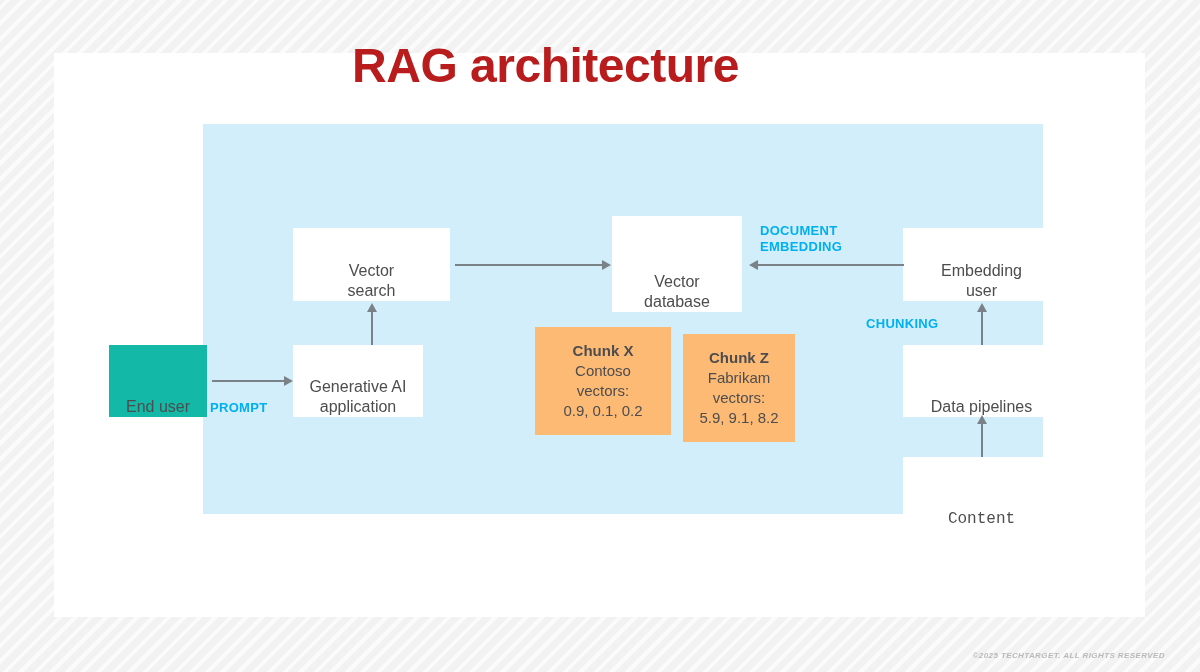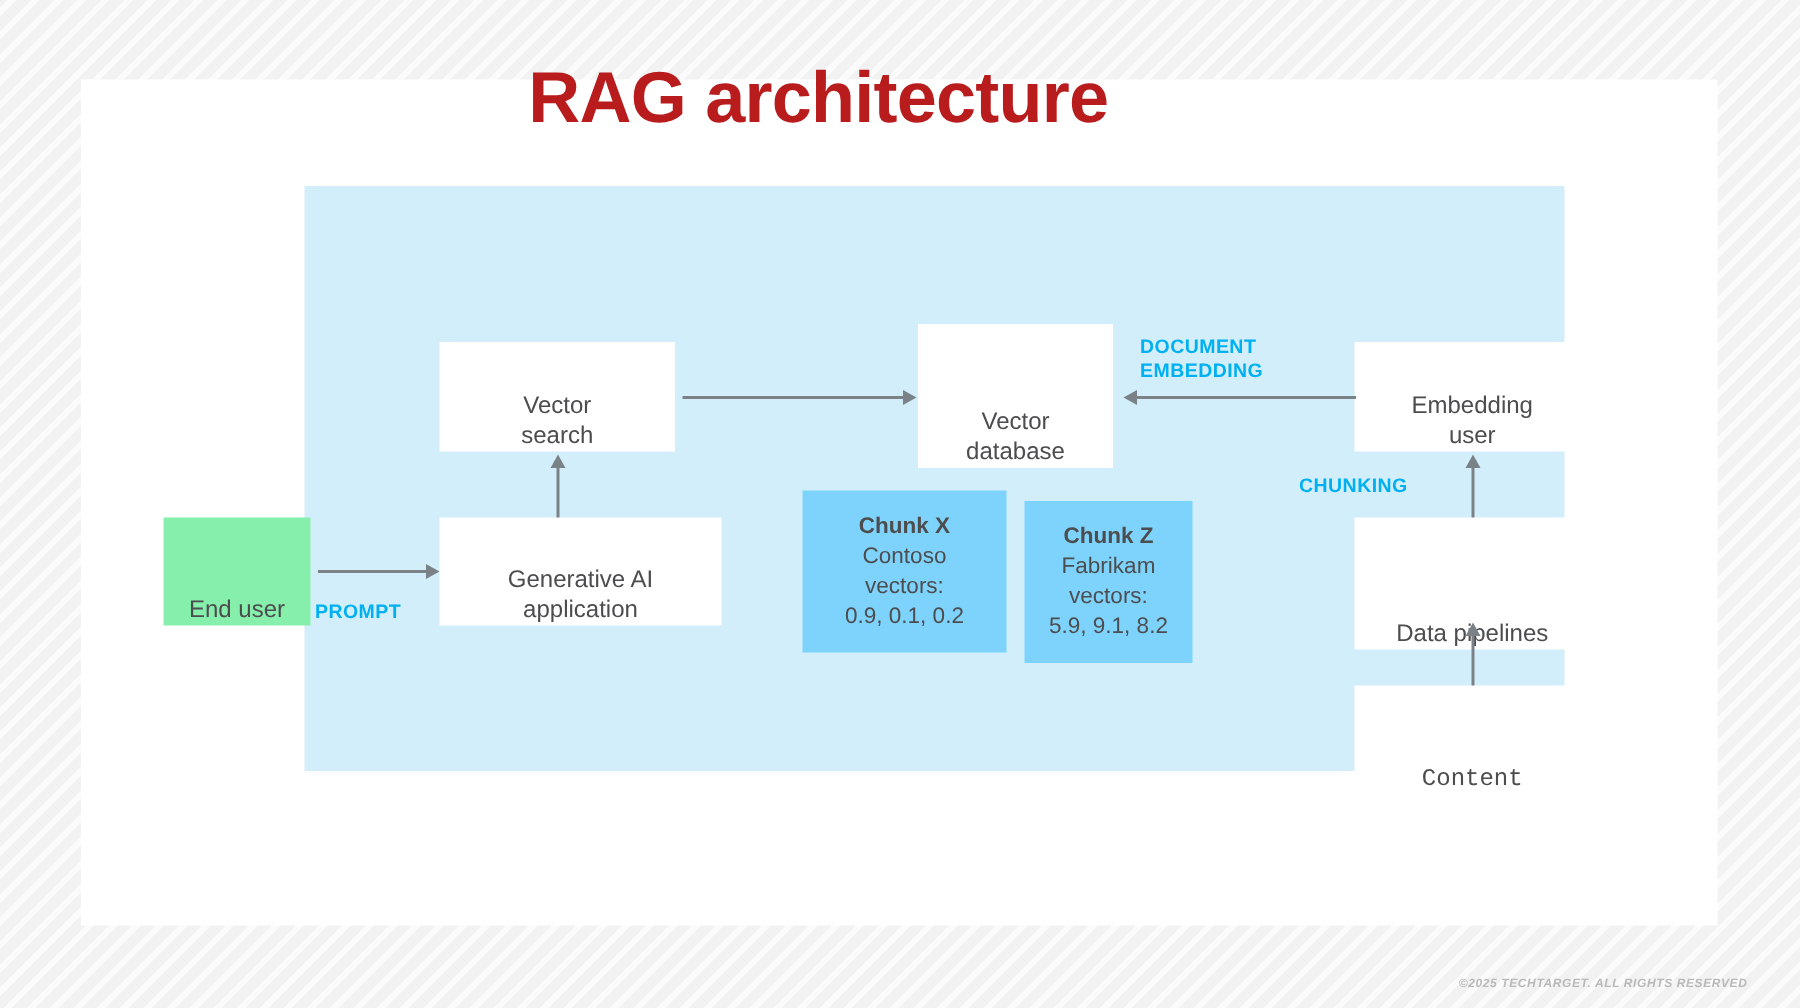--- a/index.html
+++ b/index.html
@@ -60,38 +60,38 @@
     box-sizing: border-box;
     display: flex;
     align-items: flex-end;
     justify-content: center;
     text-align: center;
     color: #4d4d4f;
     font-size: 16px;
     line-height: 1.25;
   }
   .node.white { background: #ffffff; }
-  .node.blue  { background: #86efac; }
+  .node.blue  { background: #14b8a6; }
 
   .node-label { display: block; }
 
   
   #node-end-user        { left: 109px; top: 345px; width: 98px;  height: 72px; }
-  #node-genai           { left: 293px; top: 345px; width: 188px; height: 72px; }
+  #node-genai           { left: 293px; top: 345px; width: 130px; height: 72px; }
   #node-vector-search   { left: 293px; top: 228px; width: 157px; height: 73px; }
   #node-vector-db       { left: 612px; top: 216px; width: 130px; height: 96px; }
   #node-embedding-model { left: 903px; top: 228px; width: 157px; height: 73px; }
-  #node-data-pipelines  { left: 903px; top: 345px; width: 157px; height: 88px; }
+  #node-data-pipelines  { left: 903px; top: 345px; width: 157px; height: 72px; }
   #node-content         { left: 903px; top: 457px; width: 157px; height: 72px; font-family: Liberation Mono, monospace; }
 
   
   .chunk {
     position: absolute;
     box-sizing: border-box;
-    background: #7dd3fc;
+    background: #fdba74;
     display: flex;
     flex-direction: column;
     align-items: center;
     justify-content: center;
     text-align: center;
     color: #4d4d4f;
     font-size: 15px;
     line-height: 1.32;
   }
   .chunk .chunk-title { font-weight: bold; }

